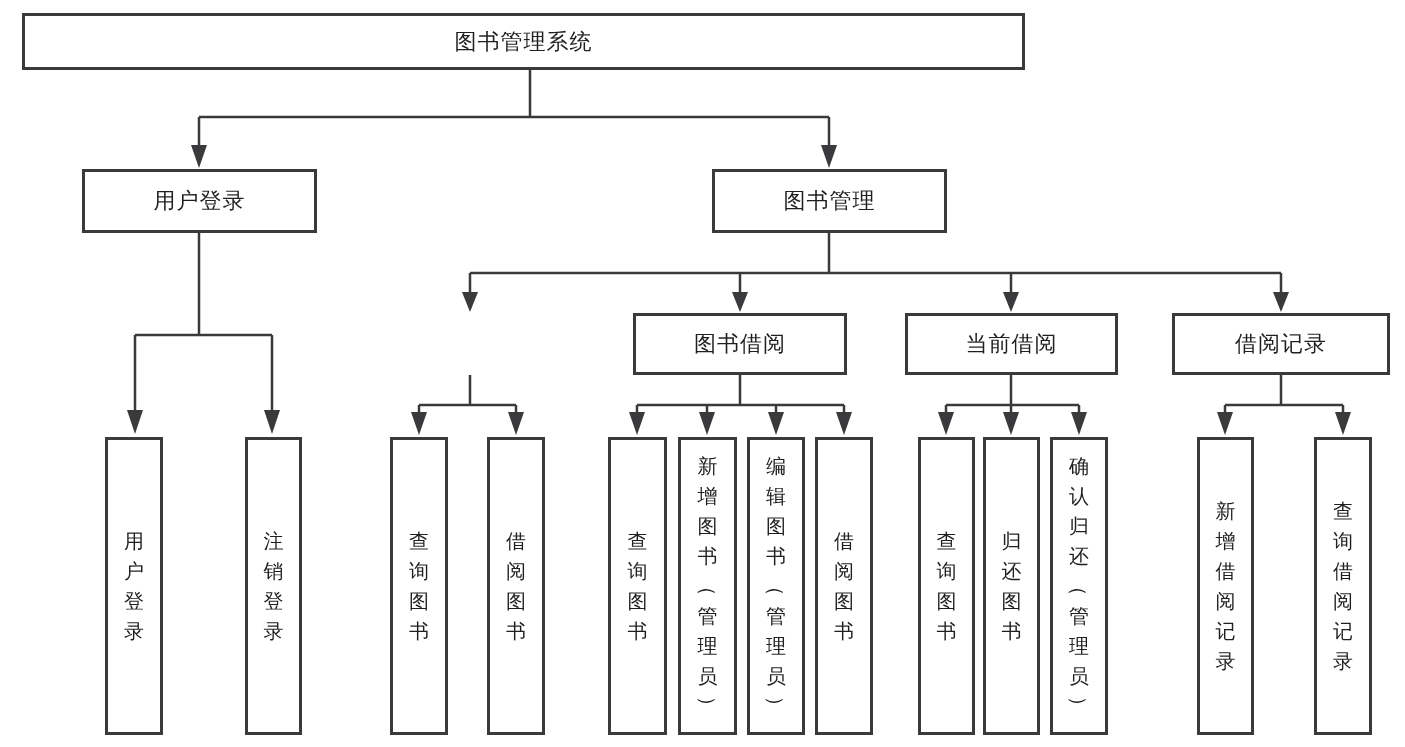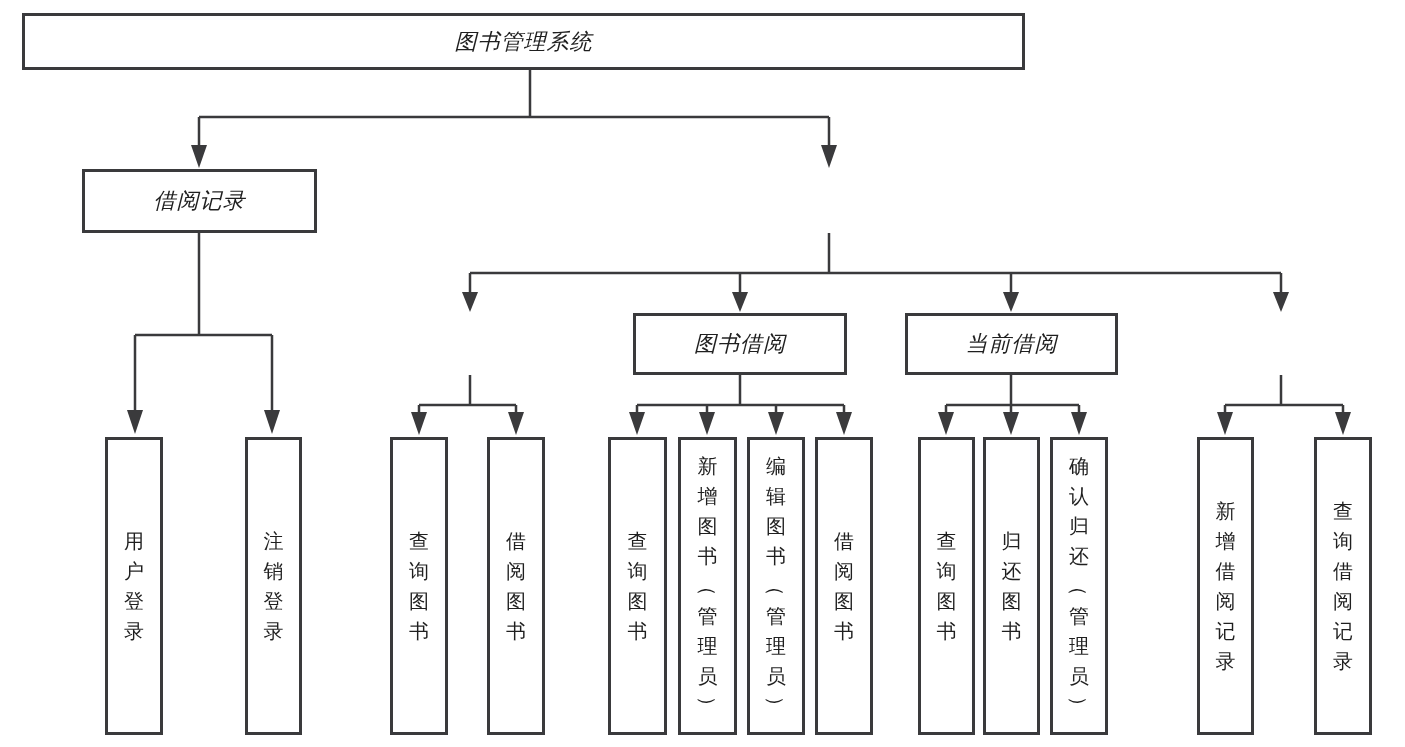--- a/index.html
+++ b/index.html
@@ -16,21 +16,20 @@
   svg.connectors polygon{fill:var(--line);stroke:none;}
   .node{
     position:absolute;
     background:var(--bg);
     border:3px solid var(--line);
     box-sizing:border-box;
     display:flex;align-items:center;justify-content:center;
     color:var(--text);
     font-size:22px;
     letter-spacing:1px;
-    font-style:italic;
   }
   .vnode{
     position:absolute;
     background:var(--bg);
     border:3px solid var(--line);
     box-sizing:border-box;
     display:flex;flex-direction:column;align-items:center;justify-content:center;
     color:var(--text);
   }
   .vchar{display:block;width:100%;height:30px;line-height:30px;text-align:center;font-size:20px;}
@@ -86,28 +85,34 @@
       <polygon points="1217,412 1233,412 1225,435"></polygon>
       <polygon points="1335,412 1351,412 1343,435"></polygon>
     </g>
   </svg>
 
   <div class="node" style="left:22px;top:13px;width:1003px;height:57px">
     <span>图书管理系统</span>
   </div>
 
   <div class="node" style="left:82px;top:169px;width:235px;height:64px">
-    <span>借阅记录</span>
+    <span>用户登录</span>
+  </div>
+  <div class="node" style="left:712px;top:169px;width:235px;height:64px">
+    <span>图书管理</span>
   </div>
 
   <div class="node" style="left:633px;top:313px;width:214px;height:62px">
     <span>图书借阅</span>
   </div>
   <div class="node" style="left:905px;top:313px;width:213px;height:62px">
     <span>当前借阅</span>
+  </div>
+  <div class="node" style="left:1172px;top:313px;width:218px;height:62px">
+    <span>借阅记录</span>
   </div>
 
   <div class="vnode" style="left:105px;top:437px;width:58px;height:298px">
       <span class="vchar">用</span>
       <span class="vchar">户</span>
       <span class="vchar">登</span>
       <span class="vchar">录</span>
     </div>
   <div class="vnode" style="left:245px;top:437px;width:57px;height:298px">
       <span class="vchar">注</span>

